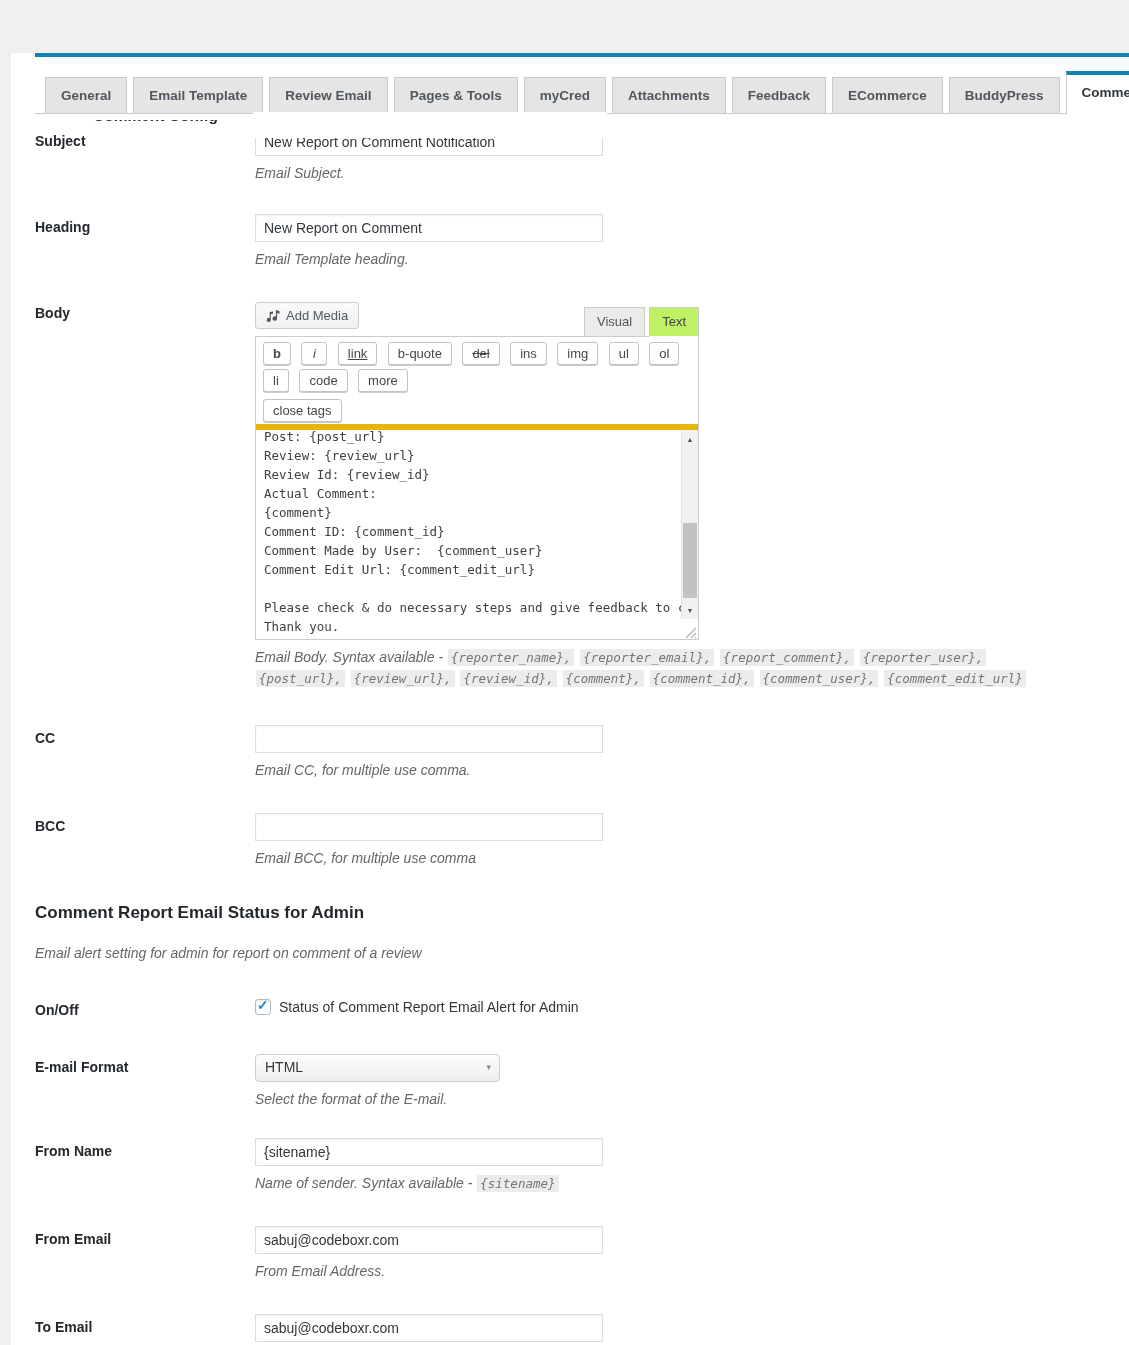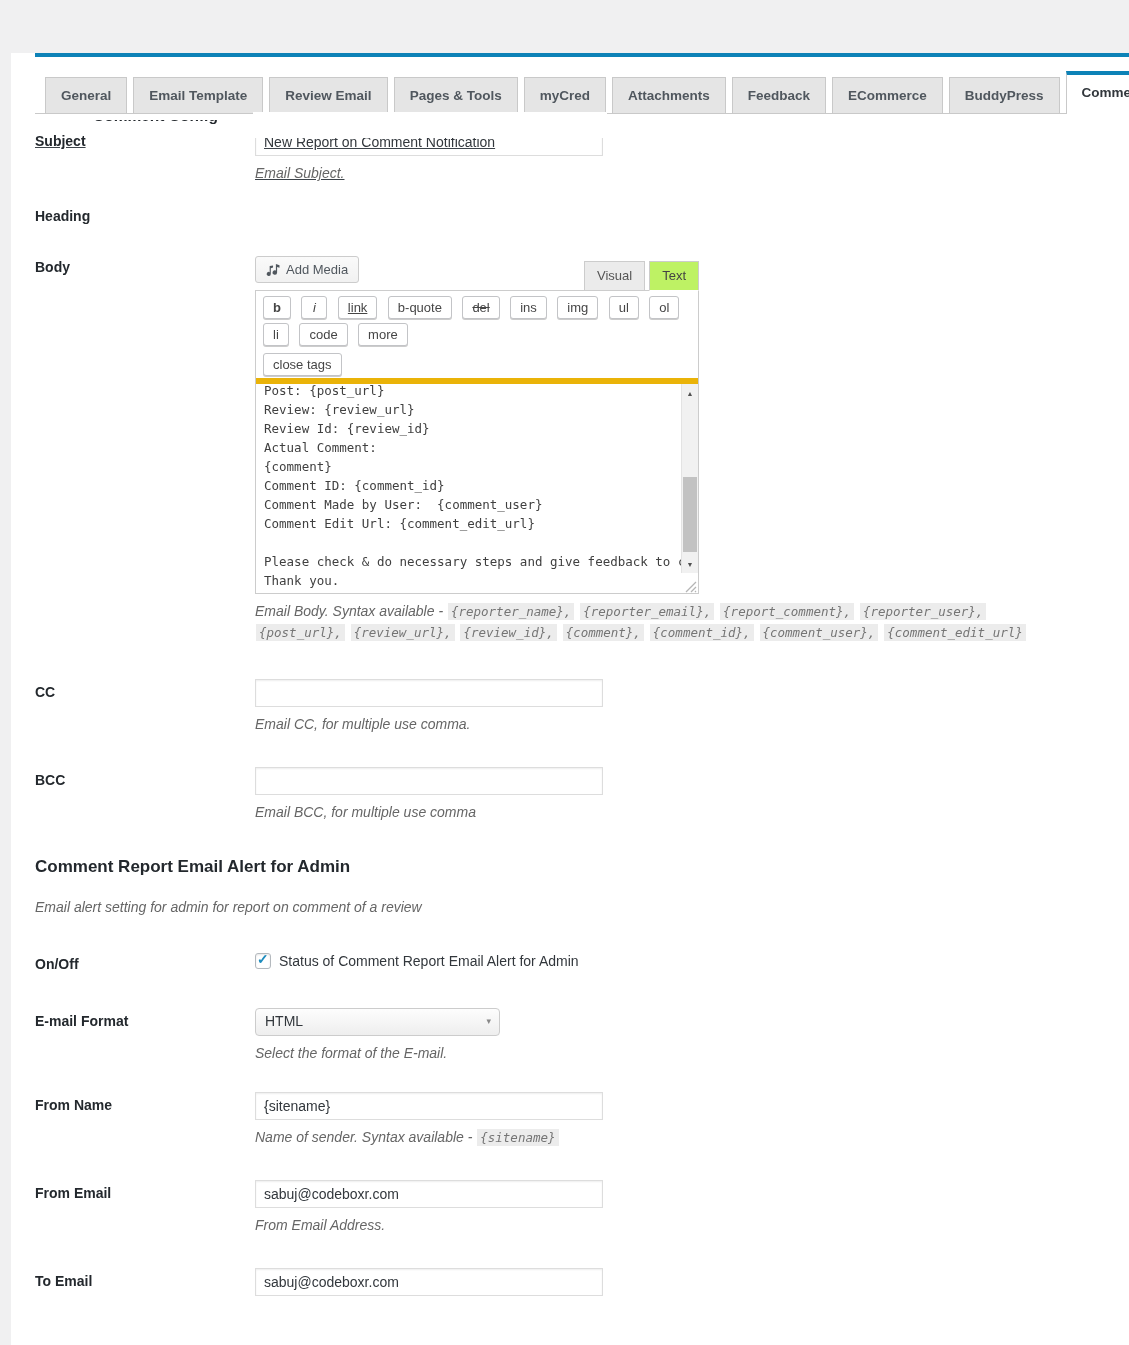--- a/index.html
+++ b/index.html
@@ -39,21 +39,21 @@
     width:348px; height:28px; border:1px solid #ddd; background:#fff; padding:3px 8px;
     font-family:"Liberation Sans", sans-serif; font-size:14px; color:#32373c;
     box-shadow:inset 0 1px 2px rgba(0,0,0,.07); outline:none; display:block;
   }
   .desc { margin-top:7px; font-size:14px; font-style:italic; color:#666; line-height:1.5; }
   .code-token {
     font-family:"DejaVu Sans Mono", monospace; font-size:12.5px; font-style:italic; color:#757575;
     background:#ececec; padding:1px 3px; margin:0 1px; white-space:nowrap;
   }
 
-  .row-subject { margin-bottom:19px;text-decoration:underline; }
+  .row-subject { margin-bottom:30px; }
   .row-heading { margin-bottom:30px; }
   .row-body    { margin-bottom:36px; }
   .row-cc      { margin-bottom:32px; }
   .row-bcc     { margin-bottom:34px; }
   .row-onoff   { margin-bottom:36px; }
   .row-format  { margin-bottom:28px; }
   .row-fromname{ margin-bottom:32px; }
   .row-fromemail{ margin-bottom:32px; }
   .row-toemail { margin-bottom:28px; }
 
@@ -154,20 +154,24 @@
         </div>
         <div class="row-field">
           <input class="txt-input" type="text" readonly="" value="New Report on Comment Notification" style="">
           <div class="subject-overlay"></div>
           <div class="desc">Email Subject.</div>
         </div>
       </div>
 
       <div class="form-row row-heading">
         <div class="row-label">Heading</div>
+        <div class="row-field">
+          <input class="txt-input" type="text" readonly="" value="New Report on Comment" style="">
+          <div class="desc">Email Template heading.</div>
+        </div>
       </div>
 
       <div class="form-row row-body">
         <div class="row-label">Body</div>
         <div class="row-field">
           <div class="editor">
             <div class="editor-topbar">
               <button class="btn-add-media">
                 <span style="display:inline-flex;">
                   <svg width="15" height="15" viewBox="0 0 20 20">
@@ -239,21 +243,21 @@
       </div>
 
       <div class="form-row row-bcc">
         <div class="row-label">BCC</div>
         <div class="row-field">
           <input class="txt-input" type="text" readonly="" style="">
           <div class="desc">Email BCC, for multiple use comma</div>
         </div>
       </div>
 
-      <h3 class="section-heading">Comment Report Email Alert for Admin</h3>
+      <h3 class="section-heading">Comment Report Email Status for Admin</h3>
       <p class="section-subtitle">Email alert setting for admin for report on comment of a review</p>
 
       <div class="form-row row-onoff">
         <div class="row-label">On/Off</div>
         <div class="row-field">
           <div class="checkbox-line">
             <div class="checkbox checked"></div>
             <span class="checkbox-text">Status of Comment Report Email Alert for Admin</span>
           </div>
         </div>

